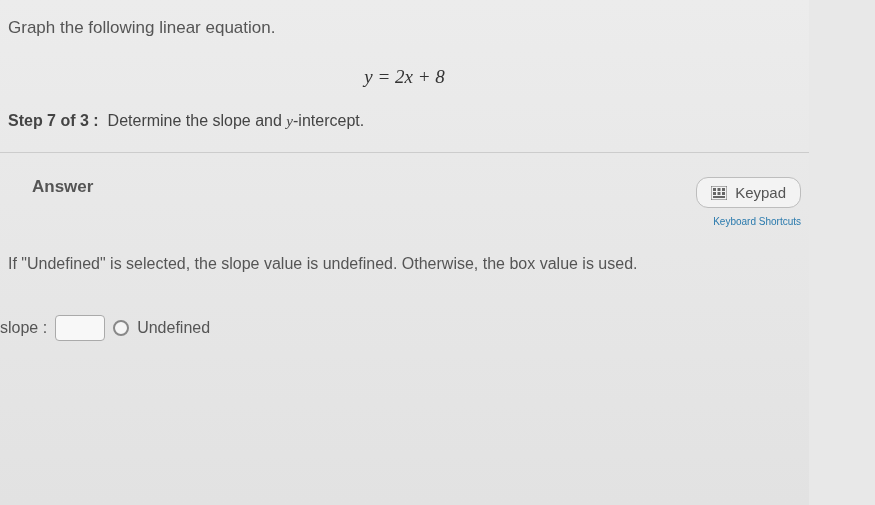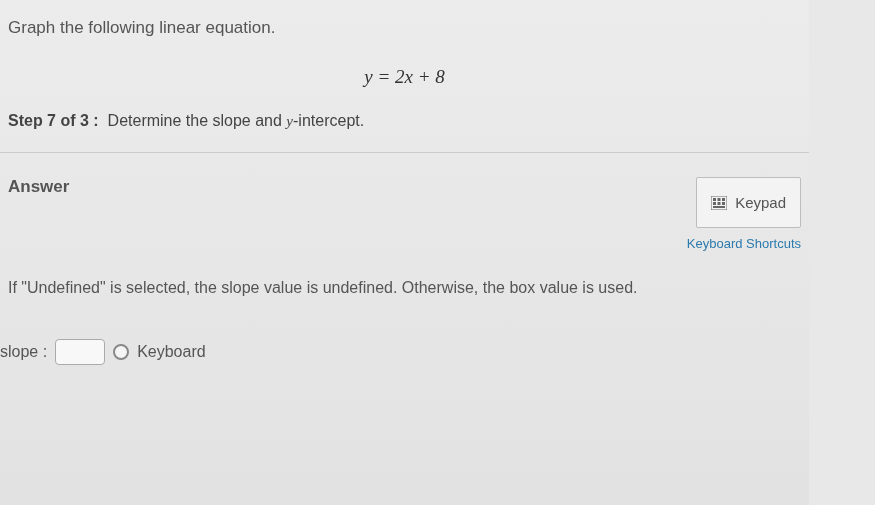--- a/index.html
+++ b/index.html
@@ -44,46 +44,47 @@
 .answer-row {
   display: flex;
   justify-content: space-between;
   align-items: flex-start;
   padding: 24px 8px 0 8px;
 }
 .answer-label {
   font-size: 17px;
   color: #555;
   font-weight: bold;
+  margin-left: 24px;
 }
 .right-tools {
   display: flex;
   flex-direction: column;
   align-items: flex-end;
   gap: 8px;
 }
 .keypad-btn {
   border: 1px solid #bdbdbd;
   background: #f3f3f3;
-  padding: 16px 14px;
+  padding: 6px 14px;
   font-size: 15px;
   color: #555;
   display: flex;
   align-items: center;
   gap: 8px;
-  border-radius: 2px;
+  border-radius: 12px;
   cursor: pointer;
 }
 .keypad-icon {
   width: 16px; height: 14px;
   display: inline-block;
 }
 .kb-shortcuts {
   color: #2a7aad;
-  font-size: 13px;
+  font-size: 10px;
   cursor: pointer;
 }
 .instruction {
   padding: 28px 8px 0 8px;
   font-size: 16px;
   color: #555;
 }
 .input-rows {
   display: flex;
   flex-direction: row;
@@ -156,17 +157,17 @@
     </div>
   </div>
 
   <div class="instruction">If "Undefined" is selected, the slope value is undefined. Otherwise, the box value is used.</div>
 
   <div class="input-rows">
     <div class="input-row">
       <span>slope :</span>
       <input type="text" class="small-input" value="" style="">
       <span class="radio"></span>
-      <span>Keyboard</span>
+      <span>Undefined</span>
     </div>
   </div>
 
 </div>
 
 </body></html>

